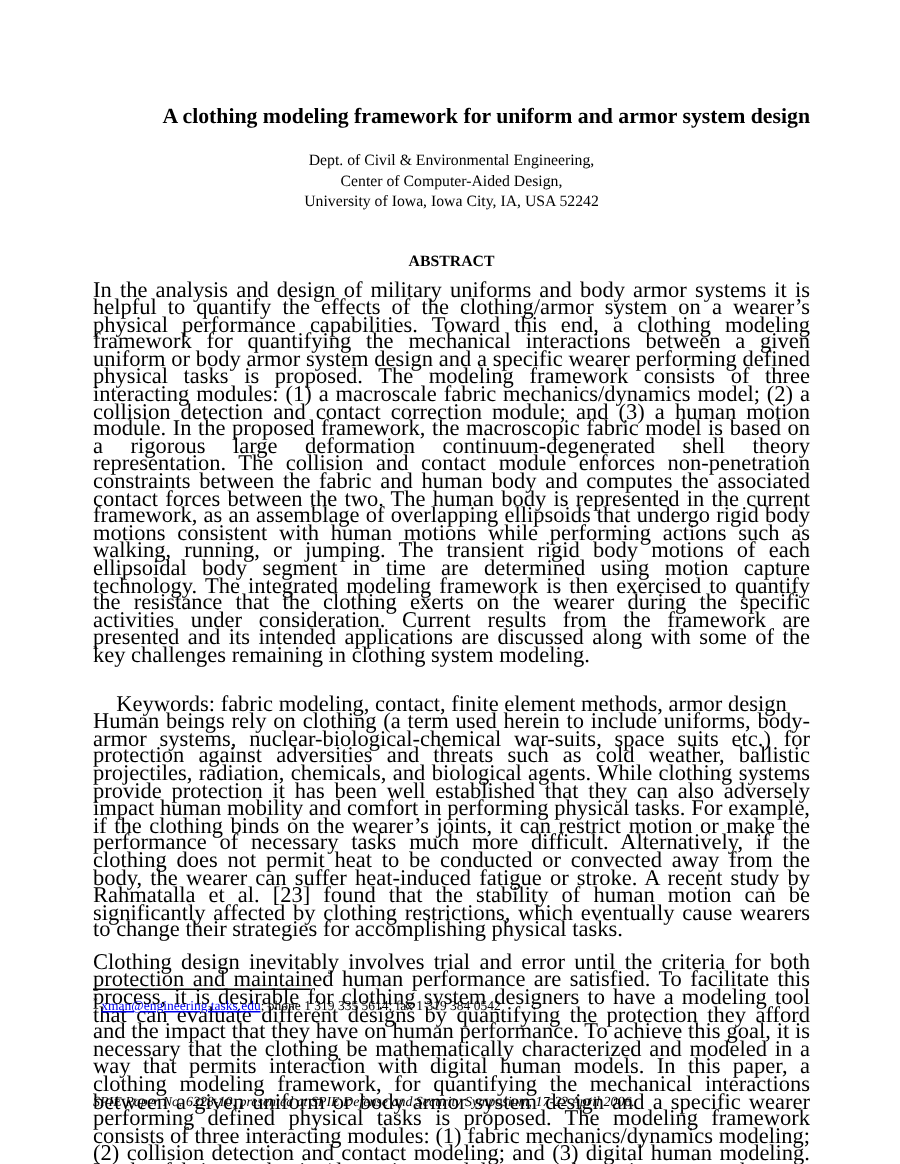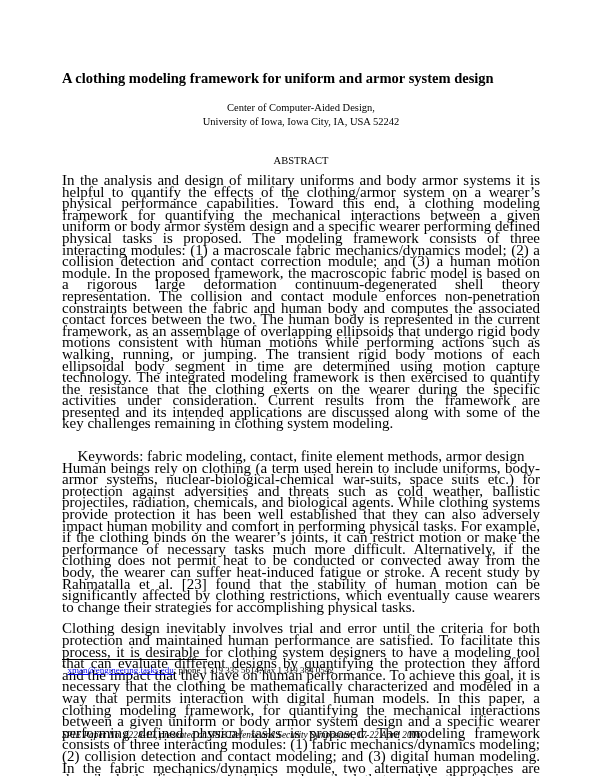--- a/index.html
+++ b/index.html
@@ -14,37 +14,37 @@
     background: #ffffff;
     box-sizing: border-box;
     padding: 70px 60px 0 62px;
     font-family: "Liberation Serif", serif;
     color: #000000;
     overflow: hidden;
   }
   .title {
     font-size: 14.5px;
     font-weight: bold;
-    text-align: left;
+    text-align: right;
     line-height: 17px;
     margin: 0 0 14px 0;
   }
   .authors {
     text-align: center;
     font-size: 10.5px;
     line-height: 13.5px;
   }
   .authors sup {
     font-size: 7px;
     vertical-align: super;
     line-height: 0;
   }
   .section-heading {
     font-size: 10.5px;
-    font-weight: normal;
+    font-weight: bold;
     text-align: center;
     margin: 0;
   }
   .abstract-heading {
     margin-top: 27px;
     margin-bottom: 9px;
   }
   .intro-heading {
     margin-top: 33px;
     margin-bottom: 6px;
@@ -97,20 +97,21 @@
   }
 </style>
 </head>
 <body>
 
 <div class="page">
 
   <h1 class="title">A clothing modeling framework for uniform and armor system design</h1>
 
   <div class="authors">
+    <div>Dept. of Civil &amp; Environmental Engineering,</div>
     <div>Center of Computer-Aided Design,</div>
     <div>University of Iowa, Iowa City, IA, USA 52242</div>
   </div>
 
   <h2 class="section-heading abstract-heading">ABSTRACT</h2>
 
   <p class="body-text">In the analysis and design of military uniforms and body armor systems it is helpful to quantify the effects of the clothing/armor system on a wearer’s physical performance capabilities.  Toward this end, a clothing modeling framework for quantifying the mechanical interactions between a given uniform or body armor system design and a specific wearer performing defined physical tasks is proposed.  The modeling framework consists of three interacting modules:  (1) a macroscale fabric mechanics/dynamics model; (2) a collision detection and contact correction module; and (3) a human motion module.  In the proposed framework, the macroscopic fabric model is based on a rigorous large deformation continuum-degenerated shell theory representation.  The collision and contact module enforces non-penetration constraints between the fabric and human body and computes the associated contact forces between the two.  The human body is represented in the current framework, as an assemblage of overlapping ellipsoids that undergo rigid body motions consistent with human motions while performing actions such as walking, running, or jumping.  The transient rigid body motions of each ellipsoidal body segment in time are determined using motion capture technology.  The integrated modeling framework is then exercised to quantify the resistance that the clothing exerts on the wearer during the specific activities under consideration.  Current results from the framework are presented and its intended applications are discussed along with some of the key challenges remaining in clothing system modeling.</p>
 
   <p class="body-text keywords">Keywords: fabric modeling, contact, finite element methods, armor design</p>
 

